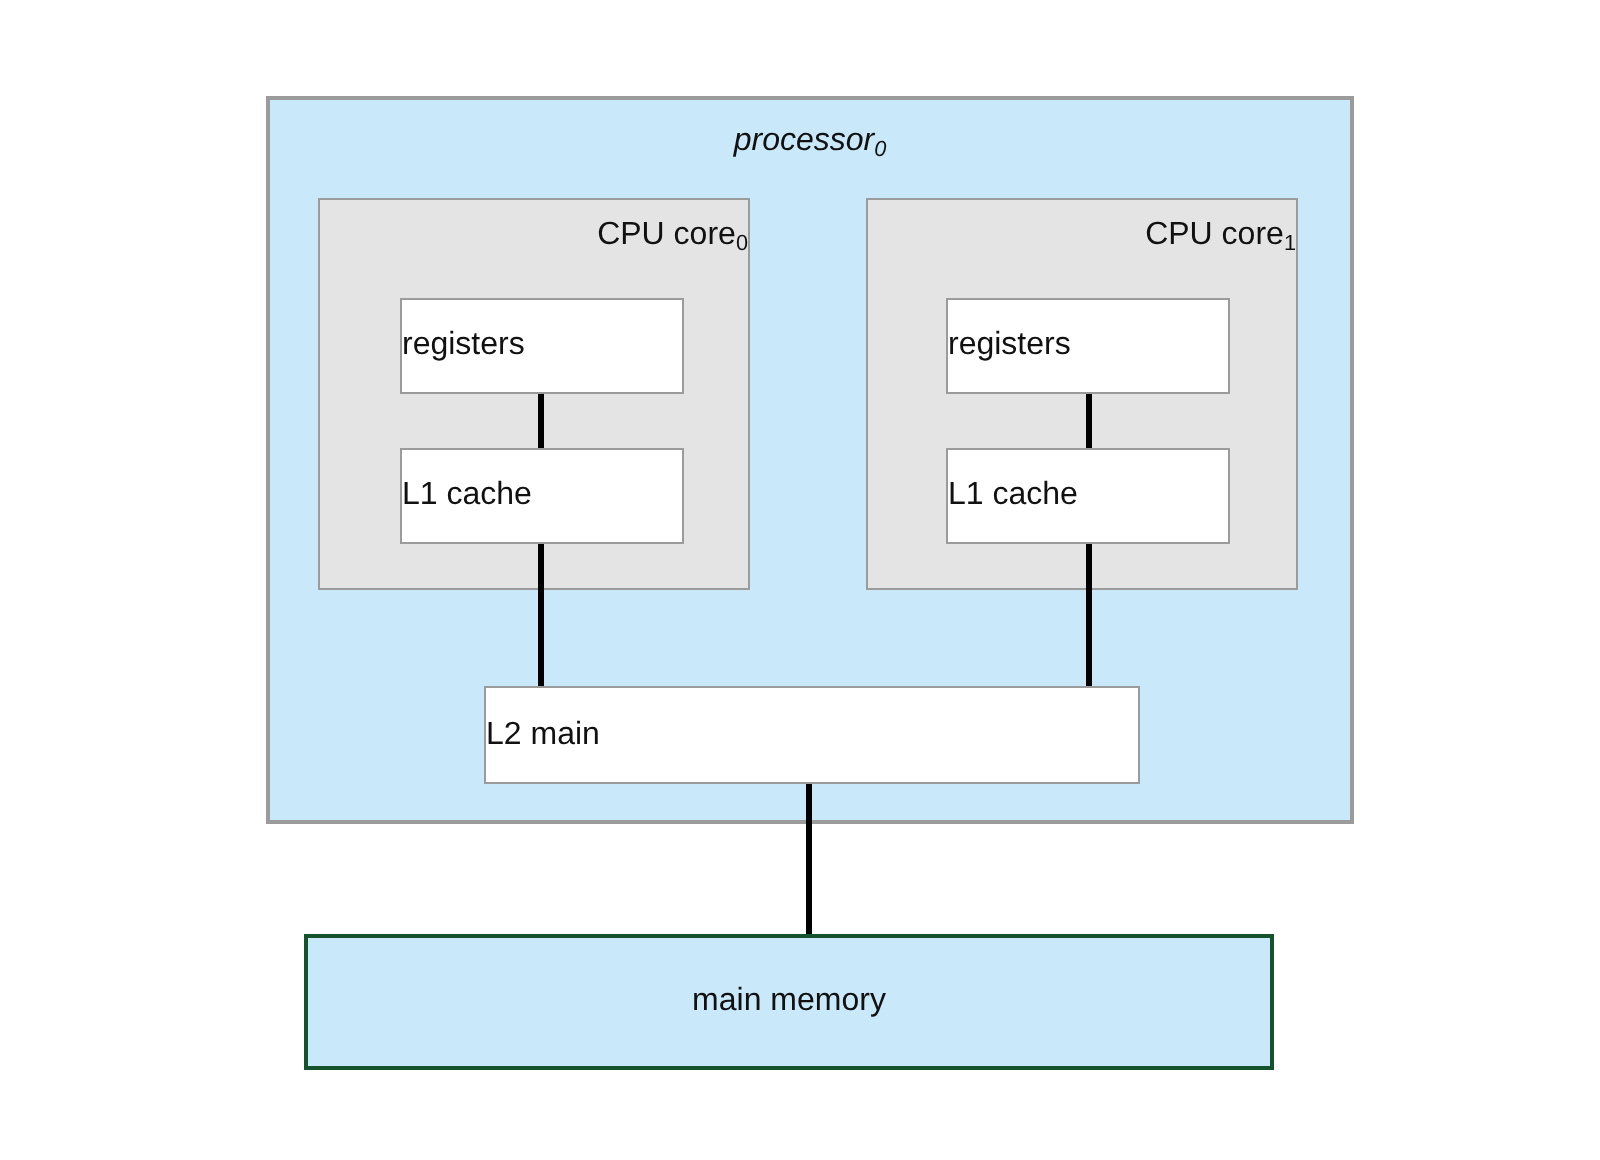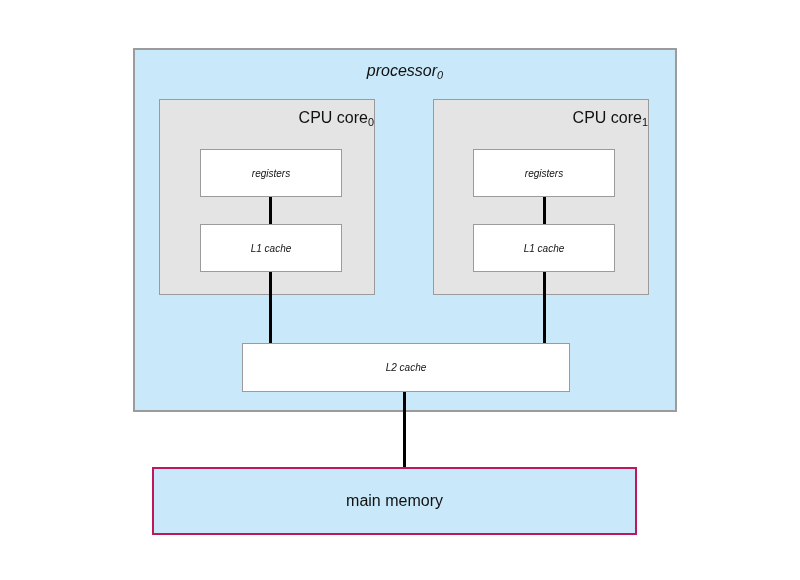--- a/index.html
+++ b/index.html
@@ -53,34 +53,33 @@
   sub.idx {
     font-size: 0.68em;
     vertical-align: -0.28em;
     line-height: 0;
   }
   .white-box {
     background: #ffffff;
     border: 1.5px solid #9b9b9b;
     display: flex;
     align-items: center;
-    justify-content: center;
-    font-size: 10px;
-    font-style: italic;
+    justify-content: flex-start;
+    font-size: 16px;
   }
   .registers-0 { left: 200px; top: 149px; width: 142px; height: 48px; }
   .l1-0        { left: 200px; top: 224px; width: 142px; height: 48px; }
   .registers-1 { left: 473px; top: 149px; width: 142px; height: 48px; }
   .l1-1        { left: 473px; top: 224px; width: 142px; height: 48px; }
   .l2-box      { left: 242px; top: 343px; width: 328px; height: 49px; }
   .main-memory-box {
     left: 152px; top: 467px;
     width: 485px; height: 68px;
     background: #c9e8f9;
-    border: 2px solid #be185d;
+    border: 2px solid #14532d;
     display: flex;
     align-items: center;
     justify-content: center;
     font-size: 16px;
   }
   .connector {
     position: absolute;
     width: 3px;
     background: #000000;
   }
@@ -125,20 +124,20 @@
     <span>L1 cache</span>
   </div>
   <div class="box white-box registers-1">
     <span>registers</span>
   </div>
   <div class="box white-box l1-1">
     <span>L1 cache</span>
   </div>
 
   <div class="box white-box l2-box">
-    <span>L2 cache</span>
+    <span>L2 main</span>
   </div>
 
   <div class="box main-memory-box">
     <span>main memory</span>
   </div>
 
 </div>
 
 </body></html>

